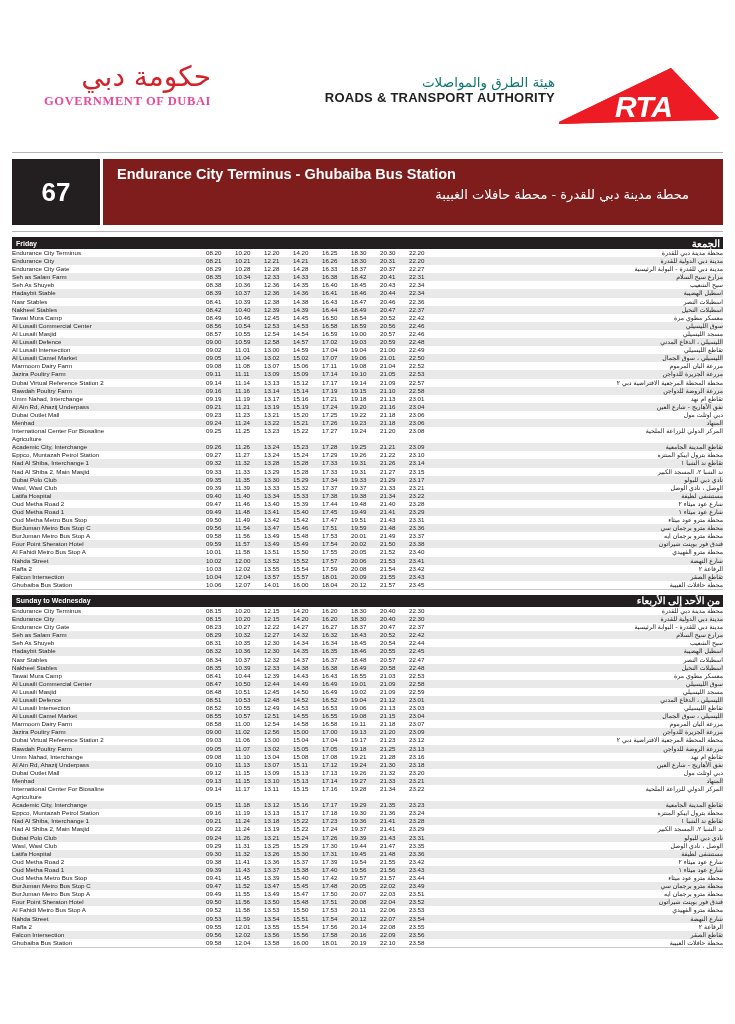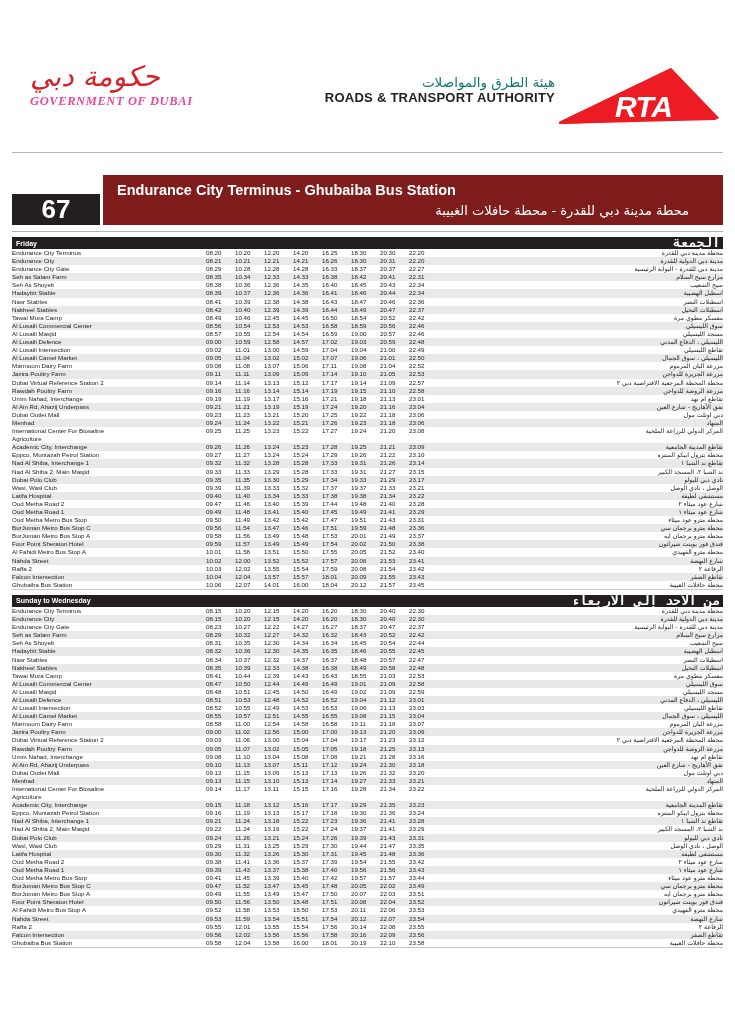--- a/index.html
+++ b/index.html
@@ -26,26 +26,25 @@
   }
 
   
   .masthead {
     position: relative;
     height: 90px;
     margin-top: 58px;
   }
   .gov-logo {
     position: absolute;
-    left: 18px;
+    left: 9px;
     top: 2px;
     width: 190px;
-    text-align: left;
+    text-align: right;
     color: #c8102e;
-    font-style: italic;
   }
   .gov-logo .gov-arabic {
     font-family: "DejaVu Sans", sans-serif;
     font-size: 28px;
     line-height: 34px;
     color: #d2232a;
     letter-spacing: -1px;
     white-space: nowrap;
   }
   .gov-logo .gov-en {
@@ -109,21 +108,20 @@
     height: 1px;
     background: #b5b5b5;
     margin: 4px 0 0 0;
   }
 
   
   .routebar {
     display: flex;
     margin-top: 6px;
     height: 66px;
-    align-items: flex-end;
   }
   .route-num {
     width: 88px;
     background: #231f20;
     color: #ffffff;
     display: flex;
     align-items: center;
     justify-content: center;
     font-size: 26px;
     font-weight: bold;
@@ -163,22 +161,22 @@
     color: #ffffff;
     height: 12px;
     display: flex;
     align-items: center;
     justify-content: space-between;
     padding: 0 3px 0 4px;
     font-size: 7px;
     font-weight: bold;
   }
   .day-header .day-ar {
-    font-family: Liberation Mono, monospace;
-    font-size: 13px;
+    font-family: Liberation Serif, serif;
+    font-size: 10px;
     direction: rtl;
   }
 
   table.tt {
     width: 100%;
     border-collapse: collapse;
     table-layout: fixed;
     font-size: 6.2px;
     line-height: 8.1px;
   }

